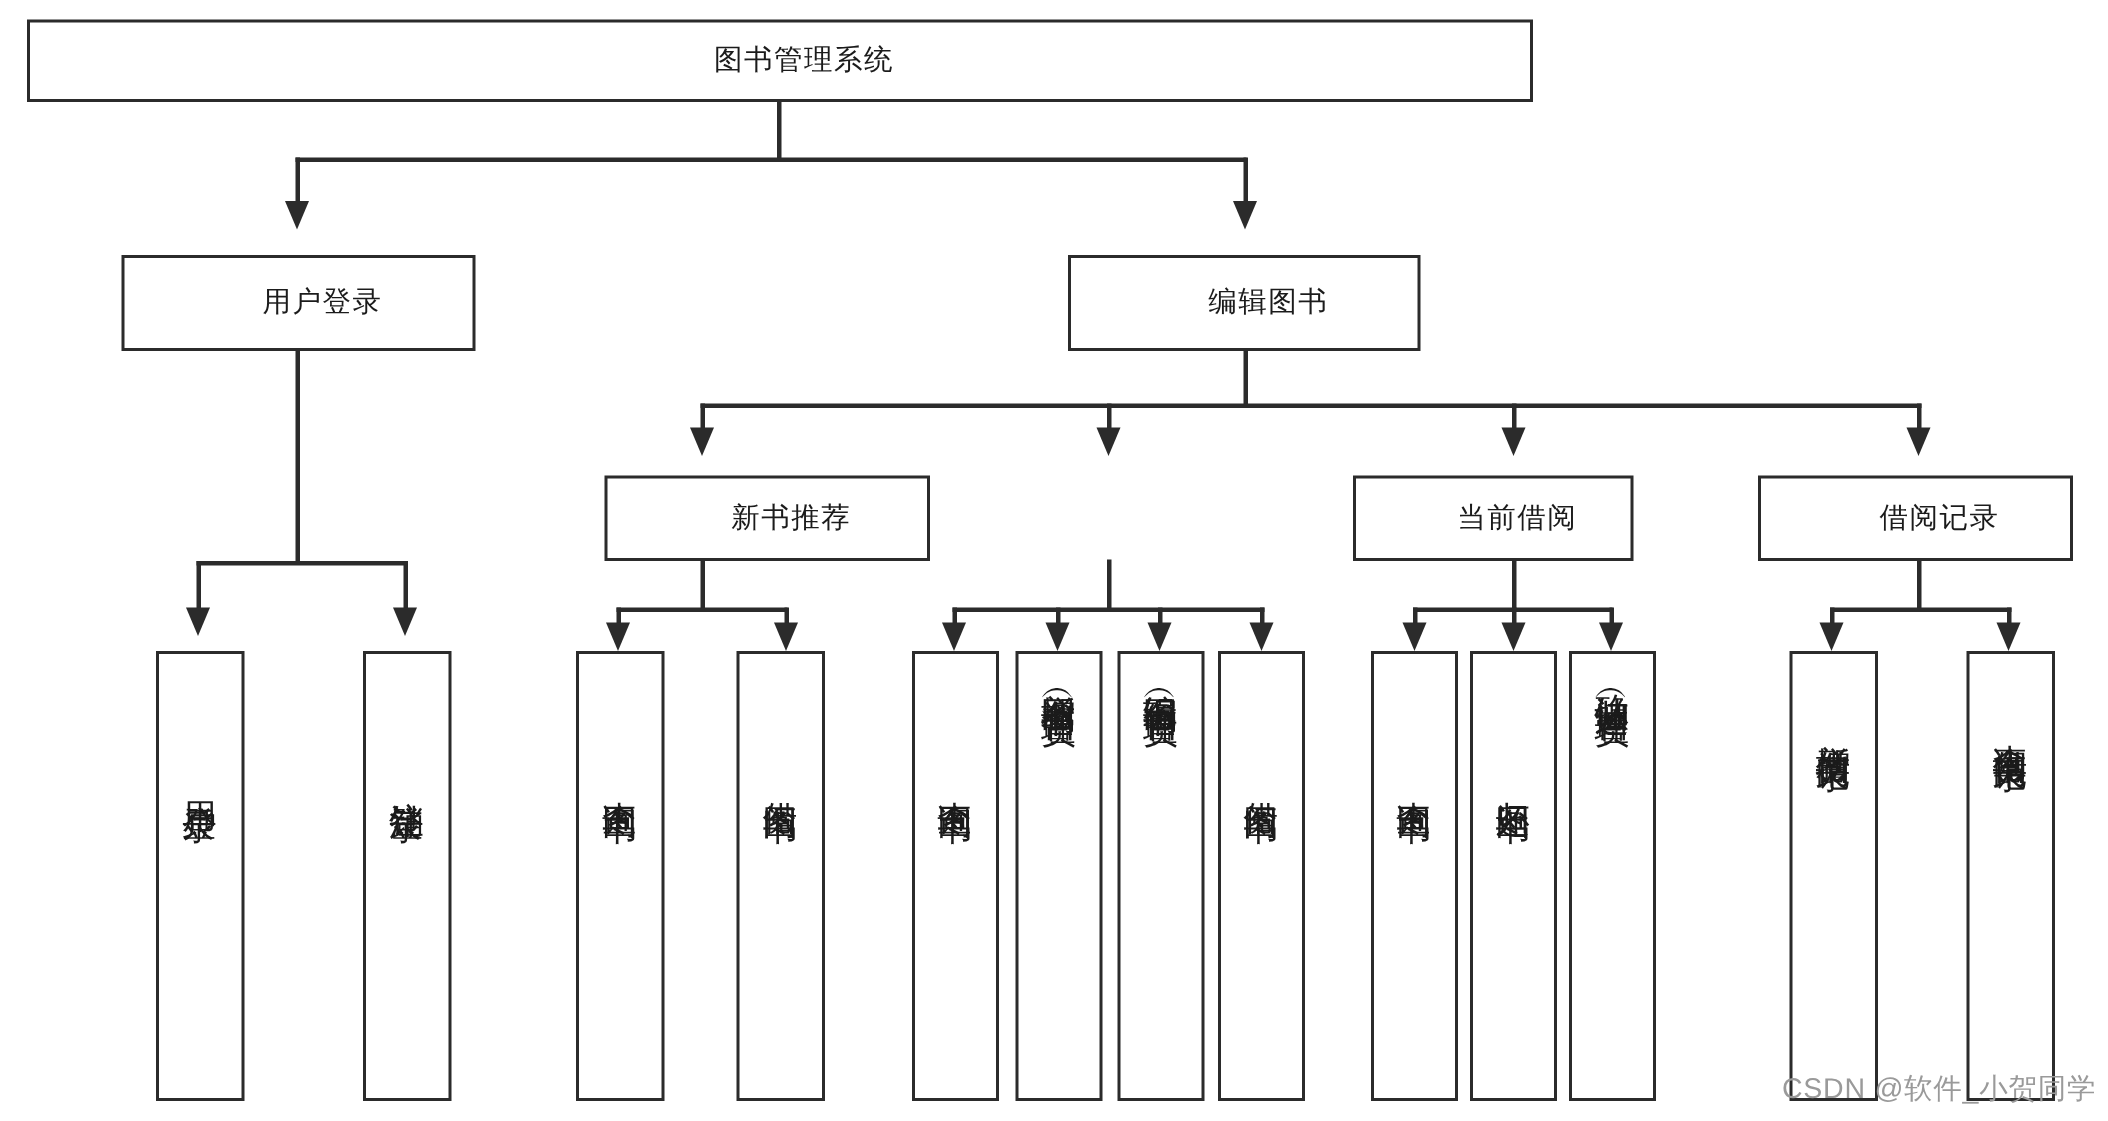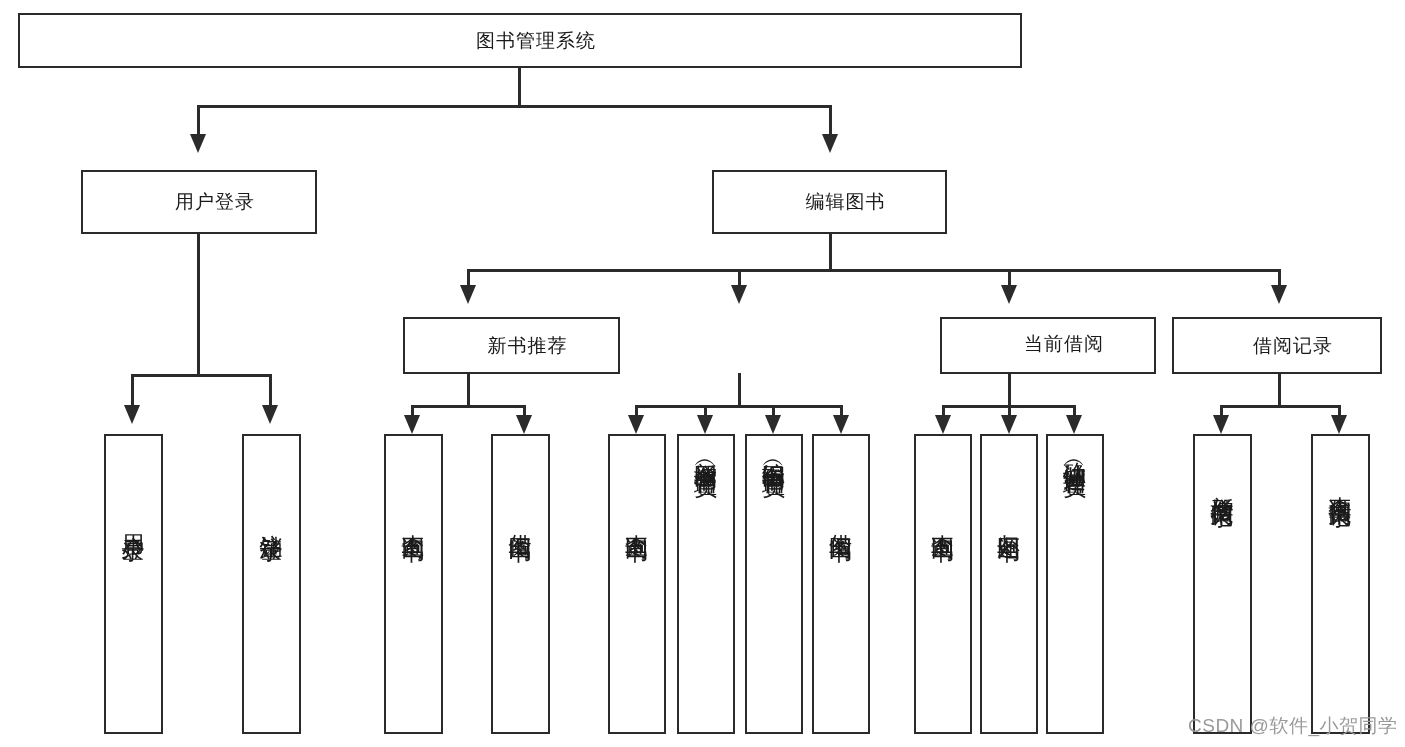--- a/index.html
+++ b/index.html
@@ -156,21 +156,21 @@
 
   <div class="node horiz" style="left:712px; top:170px; width:235px; height:64px;">
     <span>编辑图书</span>
   </div>
 
   <div class="node horiz" style="left:361px; top:317px; width:217px; height:57px;margin-left:42px;">
     <span>新书推荐</span>
   </div>
 
 
-  <div class="node horiz" style="left:940px; top:317px; width:216px; height:57px;font-family:Liberation Mono, monospace;">
+  <div class="node horiz" style="left:902px; top:317px; width:187px; height:57px;">
     <span>当前借阅</span>
   </div>
 
   <div class="node horiz" style="left:1172px; top:317px; width:210px; height:57px;">
     <span>借阅记录</span>
   </div>
 
   <div class="node vert" style="left:104px; top:434px; width:59px; height:300px; padding-top:80px;">
     <span class="vlabel">用户登录</span>
   </div>

